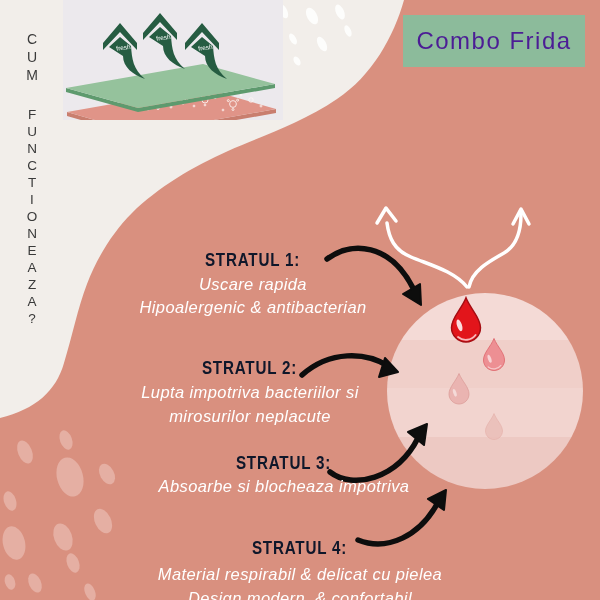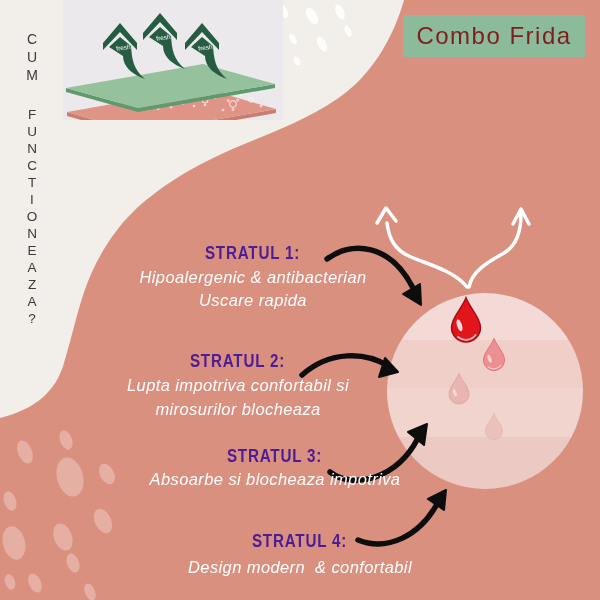--- a/index.html
+++ b/index.html
@@ -5,50 +5,50 @@
   html,body{margin:0;padding:0;background:#888;}
   .stage{
     position:relative;width:600px;height:600px;overflow:hidden;
     background:#D9907F;
     font-family:"Liberation Sans", sans-serif;
   }
   .stage svg{display:block;}
   .layer{position:absolute;left:0;top:0;}
   
   .badge{
-    position:absolute;left:403px;top:15px;width:182px;height:42px;
+    position:absolute;left:403px;top:15px;width:182px;height:52px;
     display:flex;align-items:center;justify-content:center;
-    color:#7f1d1d;font-size:24px;letter-spacing:1.5px;font-weight:400;
+    color:#4c1d95;font-size:24px;letter-spacing:1.5px;font-weight:400;
     z-index:6;
   }
   
   .vtitle{
     position:absolute;left:20px;top:30px;width:24px;text-align:center;
     color:#3a3a3a;z-index:6;
   }
   .vletter{font-size:14px;line-height:18px;font-weight:400;}
   .vtitle .w2{line-height:17px;font-size:13.5px;}
   .vgap{height:22px;}
   
   .sec{position:absolute;text-align:center;z-index:6;}
-  .sec-title{color:#4c1d95;}
+  .sec-title{color:#0f172a;margin-top:7px;}
   .sec-title span{
     display:inline-block;font-size:19px;font-weight:700;letter-spacing:1px;
     transform:scaleX(0.8);transform-origin:center;
   }
   .sec-line{
     color:#ffffff;font-style:italic;font-size:16.5px;letter-spacing:0.4px;
     line-height:23px;white-space:pre-wrap;
   }
   .sec1{left:103px;top:241px;width:300px;}
   .sec1 .sec-title{line-height:24px;}
-  .sec2{left:88px;top:350px;width:300px;}
+  .sec2{left:100px;top:350px;width:300px;}
   .sec2 .sec-title{line-height:22px;}
   .sec2 .sec-line{line-height:24px;}
-  .sec3{left:125px;top:444px;width:300px;}
+  .sec3{left:134px;top:444px;width:300px;}
   .sec3 .sec-title{line-height:23px;}
   .sec4{left:140px;top:528px;width:320px;}
   .sec4 .sec-title{line-height:26px;}
   .sec4 .sec-line{line-height:24px;}
   .illo{position:absolute;left:63px;top:0;z-index:5;}
 </style>
 </head>
 <body>
 
 <div class="stage">
@@ -222,30 +222,31 @@
       <div class="vletter w2">N</div>
       <div class="vletter w2">E</div>
       <div class="vletter w2">A</div>
       <div class="vletter w2">Z</div>
       <div class="vletter w2">A</div>
       <div class="vletter w2">?</div>
     </div>
 
   <div class="sec sec1">
     <div class="sec-title"><span>STRATUL 1:</span></div>
+    <div class="sec-line">Uscare rapida</div>
     <div class="sec-line">Hipoalergenic &amp; antibacterian</div>
-    <div class="sec-line">Uscare rapida</div>
   </div>
   <div class="sec sec2">
     <div class="sec-title"><span>STRATUL 2:</span></div>
-    <div class="sec-line">Lupta impotriva confortabil si</div>
-    <div class="sec-line">mirosurilor blocheaza</div>
+    <div class="sec-line">Lupta impotriva bacteriilor si</div>
+    <div class="sec-line">mirosurilor neplacute</div>
   </div>
   <div class="sec sec3">
     <div class="sec-title"><span>STRATUL 3:</span></div>
     <div class="sec-line">Absoarbe si blocheaza impotriva</div>
   </div>
   <div class="sec sec4">
     <div class="sec-title"><span>STRATUL 4:</span></div>
+    <div class="sec-line">Material respirabil &amp; delicat cu pielea</div>
     <div class="sec-line">Design modern  &amp; confortabil</div>
   </div>
 
 </div>
 
 </body></html>

